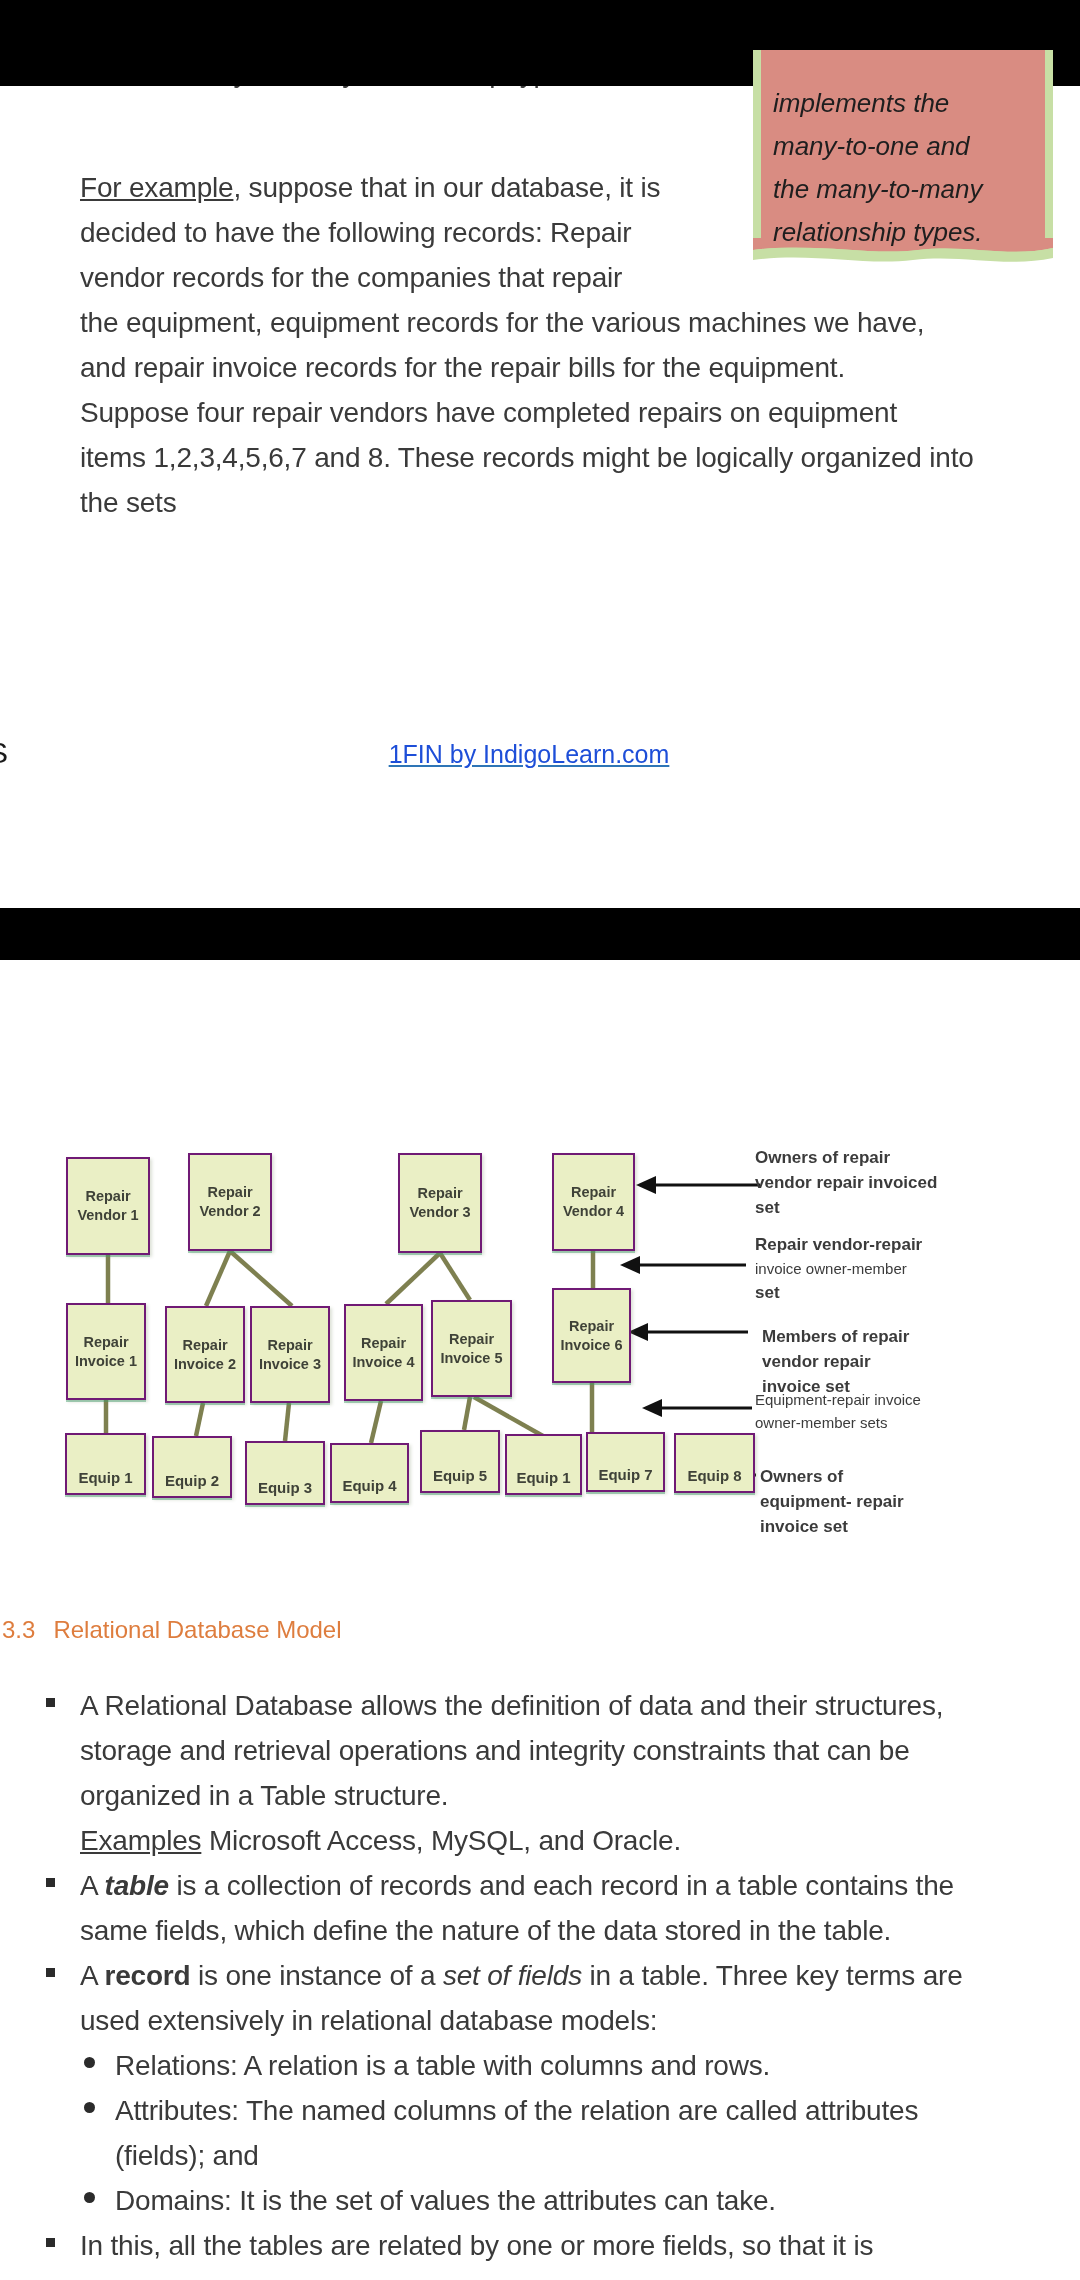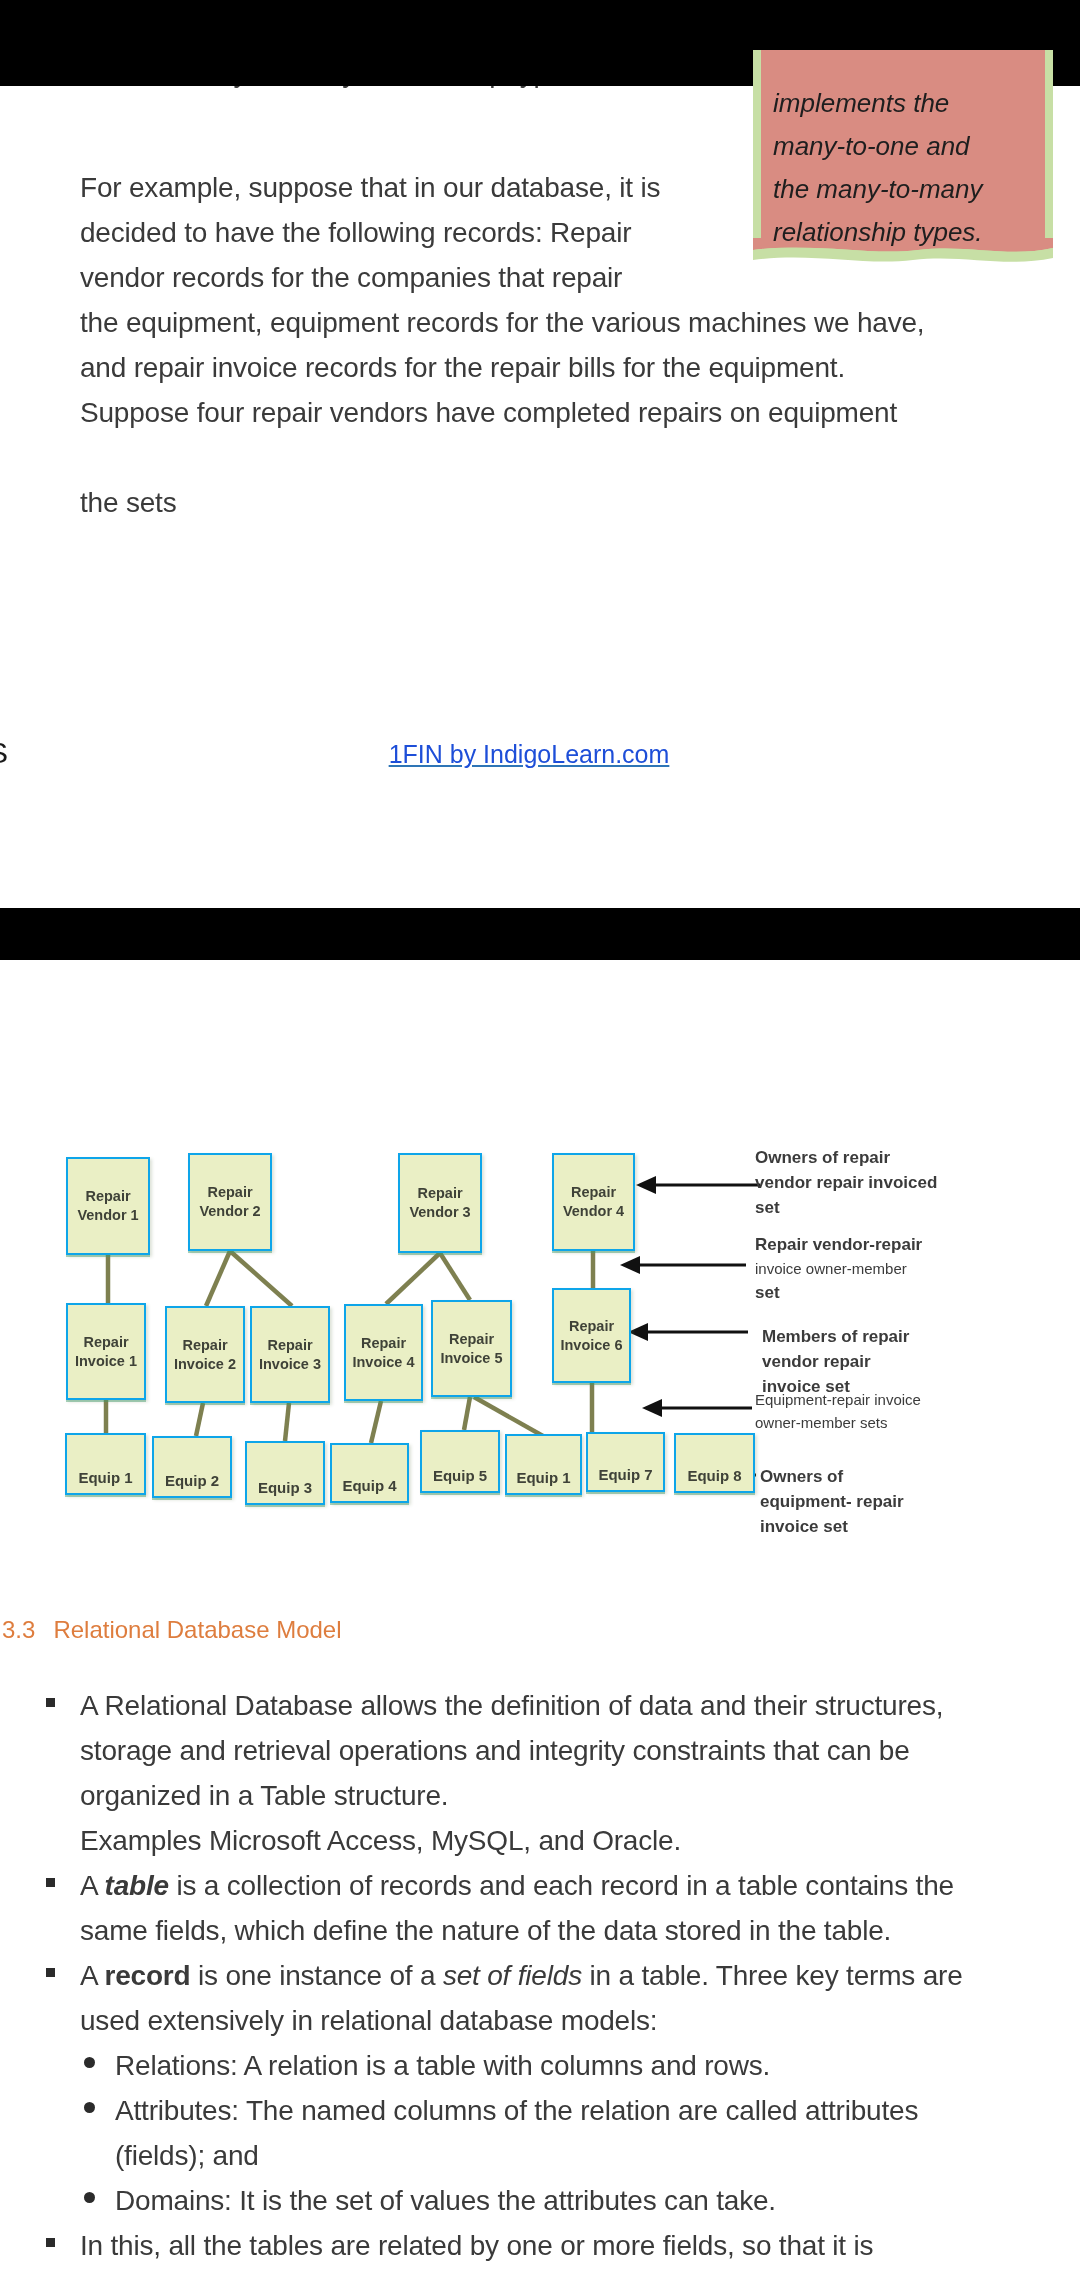--- a/index.html
+++ b/index.html
@@ -1,37 +1,37 @@
 <!DOCTYPE html>
 <html><head>
 <meta charset="utf-8">
 <style>
   html,body{margin:0;padding:0;background:#fff;}
   .page{position:relative;width:1080px;height:2280px;background:#ffffff;overflow:hidden;
         font-family:"Liberation Sans","DejaVu Sans",sans-serif;color:#3a3a3a;}
   .bar{position:absolute;left:0;width:1080px;background:#000;}
   .ln{position:absolute;left:80px;font-size:28px;line-height:45px;white-space:nowrap;
       letter-spacing:-0.2px;color:#3a3a3a;}
-  .u{margin-top:44px;}
+  .u{text-decoration:underline;margin-top:44px;}
   .bi{font-weight:bold;font-style:italic;}
   .b{font-weight:bold;}
   .i{font-style:italic;}
   
   .callout{position:absolute;left:753px;top:50px;width:300px;height:212px;background:#C7DFA5;}
   .callout-inner{position:absolute;left:8px;right:8px;top:0;bottom:14px;background:#D98C82;}
   .callout-text{position:absolute;left:20px;top:32px;font-size:26px;line-height:43px;
       font-style:italic;color:#1e1e1e;white-space:nowrap;}
   .callout-wave{position:absolute;left:0;bottom:-8px;width:300px;height:32px;}
   
   .footer-link{position:absolute;left:0;top:740px;width:1058px;text-align:center;
       font-size:25px;color:#2E75B6;text-decoration:underline;}
   .side-char{position:absolute;left:-12px;top:736px;font-size:30px;color:#1a1a1a;}
   
   .diagram{position:absolute;left:0;top:1100px;width:1080px;height:470px;}
-  .nbox{position:absolute;background:#EAEFC5;border:2px solid #0ea5e9;box-sizing:border-box;
+  .nbox{position:absolute;background:#EAEFC5;border:2px solid #701a75;box-sizing:border-box;
       display:flex;align-items:center;justify-content:center;text-align:center;
       font-size:14.5px;font-weight:bold;line-height:1.3;color:#3f4238;
       box-shadow:0 2px 0 rgba(62,154,104,.45), 2px 2px 3px rgba(120,140,100,.25);}
   .nbox.eq{align-items:flex-end;padding-bottom:6px;font-size:15px;}
   .dlabel{position:absolute;color:#3b3b3b;white-space:nowrap;}
   .dlabel .l{display:block;}
   .lb17{font-size:17px;font-weight:bold;line-height:25px;}
   .lr15{font-size:15px;font-weight:normal;line-height:23px;}
   .svg-overlay{position:absolute;left:0;top:0;}
   
@@ -67,20 +67,21 @@
   </div>
 
   <div class="ln" style="top:165px">
     <span class="u">For example</span><span>, suppose that in our database, it is</span>
   </div>
   <div class="ln" style="top:210px">decided to have the following records: Repair</div>
   <div class="ln" style="top:255px">vendor records for the companies that repair</div>
   <div class="ln" style="top:300px">the equipment, equipment records for the various machines we have,</div>
   <div class="ln" style="top:345px">and repair invoice records for the repair bills for the equipment.</div>
   <div class="ln" style="top:390px">Suppose four repair vendors have completed repairs on equipment</div>
+  <div class="ln" style="top:435px">items 1,2,3,4,5,6,7 and 8. These records might be logically organized into</div>
   <div class="ln" style="top:480px">the sets</div>
 
   <div class="side-char">S</div>
   <div class="footer-link">
     <a style="color:#1d4ed8">1FIN by IndigoLearn.com</a>
   </div>
 
   <div class="bar" style="top:908px;height:52px"></div>
 
   <div class="diagram">

